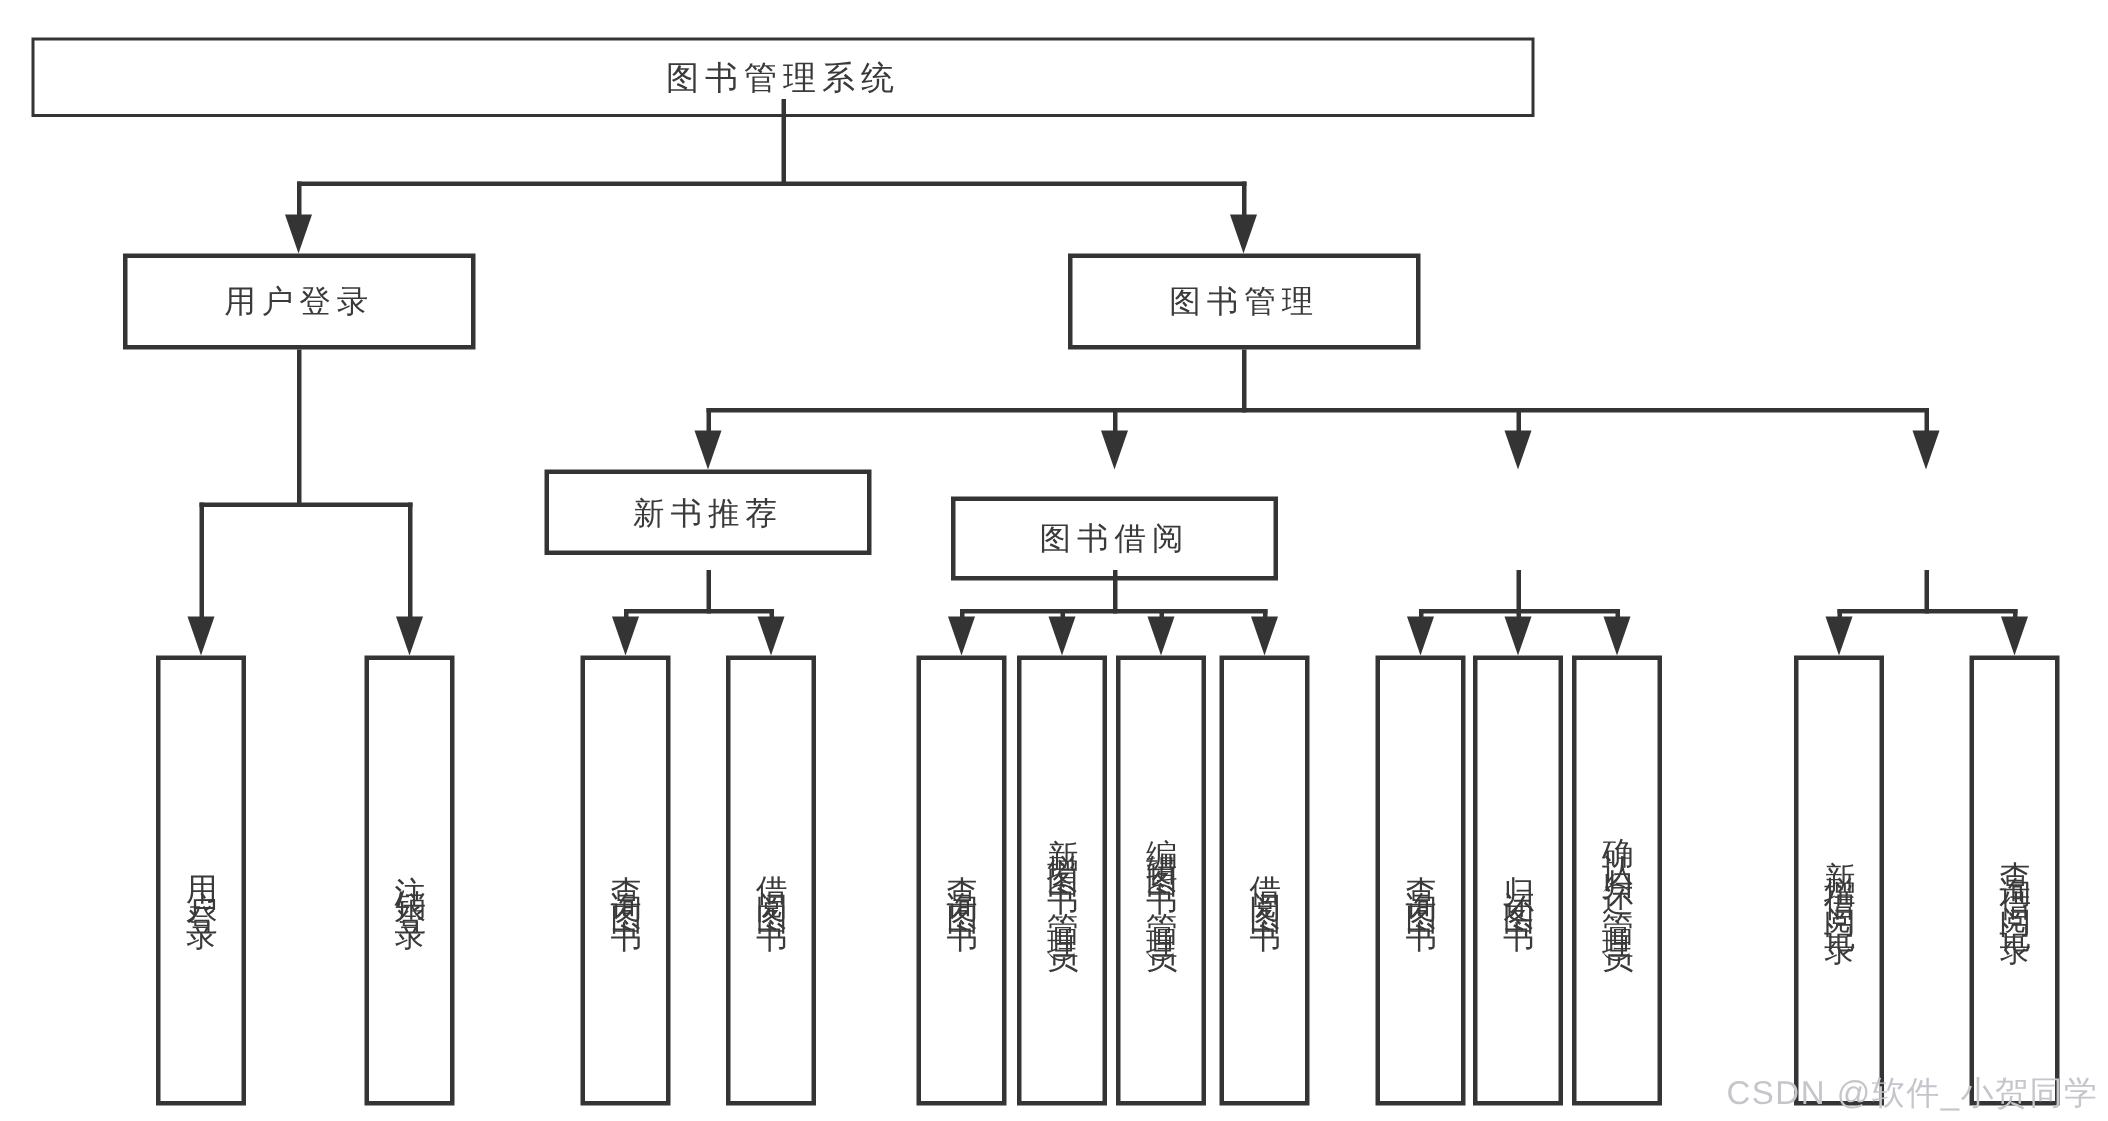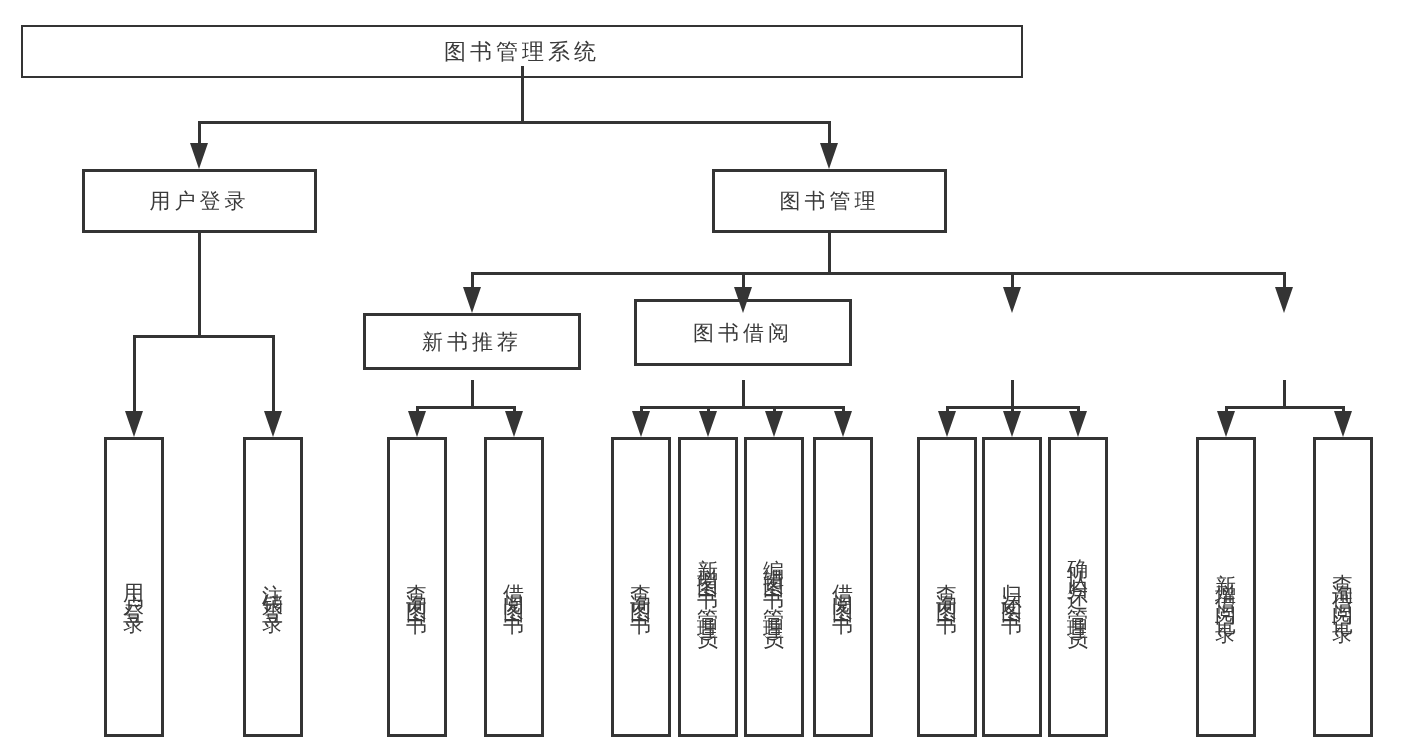--- a/index.html
+++ b/index.html
@@ -57,33 +57,34 @@
     letter-spacing:1px;
     color:#c6c5cb;
     z-index:50;
     white-space:nowrap;
   }
 </style>
 </head>
 <body>
 
 <div id="canvas">
+  <div id="watermark">CSDN @软件_小贺同学</div>
 <div class="hbox root" style="left: 21px; top: 13px; width: 1002px; height: 53px; margin-top: 12px;">
       <span>图书管理系统</span>
     </div>
     <div class="hbox" style="left: 82px; top: 169px; width: 235px; height: 64px;">
       <span>用户登录</span>
     </div>
     <div class="hbox" style="left: 712px; top: 169px; width: 235px; height: 64px;">
       <span>图书管理</span>
     </div>
     <div class="hbox" style="left: 363px; top: 313px; width: 218px; height: 57px;">
       <span>新书推荐</span>
     </div>
-    <div class="hbox" style="left: 634px; top: 299px; width: 218px; height: 67px;">
+    <div class="hbox" style="left: 634px; top: 331px; width: 218px; height: 56px;">
       <span>图书借阅</span>
     </div>
     <div class="vbox" style="left: 104px; top: 437px; width: 60px; height: 300px;">
       <span>用户登录</span>
     </div>
     <div class="vbox" style="left: 243px; top: 437px; width: 60px; height: 300px;">
       <span>注销登录</span>
     </div>
     <div class="vbox" style="left: 387px; top: 437px; width: 60px; height: 300px;">
       <span>查询图书</span>

